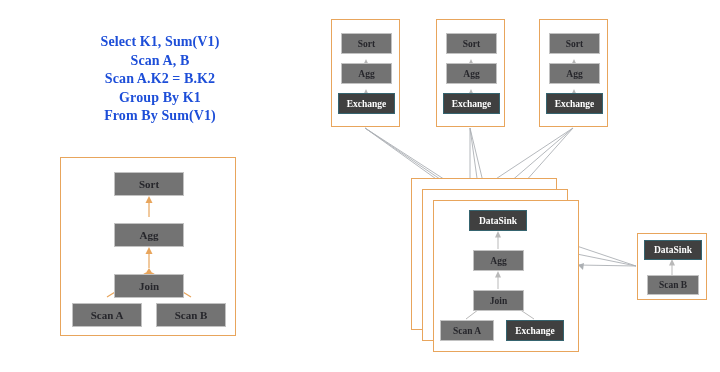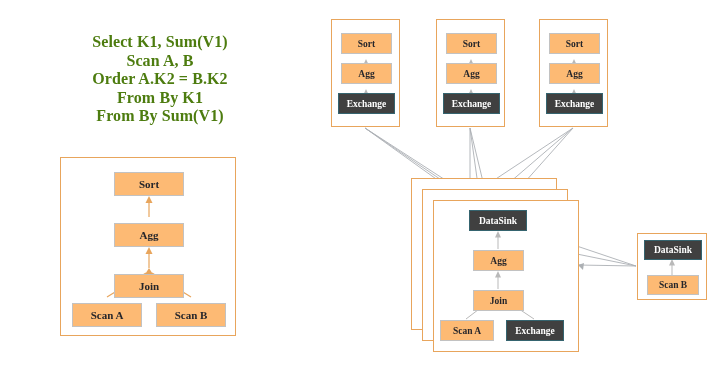--- a/index.html
+++ b/index.html
@@ -12,23 +12,23 @@
   }
   #stage{position:absolute;left:0;top:0;width:720px;height:372px;}
 
   
   .sql-block{
     position:absolute;
     left:60px; top:33px; width:200px;
     text-align:center;
     font-family:"Liberation Serif", serif;
     font-weight:bold;
-    font-size:16px;
+    font-size:14px;
     line-height:18.5px;
-    color:#4d7c0f;
+    color:#1d4ed8;
     letter-spacing:.1px;
   }
   .sql-line{display:block;white-space:nowrap;}
 
   
   .panel{
     position:absolute;
     background:#ffffff;
     border:1.3px solid #e8a55c;
     box-sizing:border-box;
@@ -37,21 +37,21 @@
   
   .node{
     position:absolute;
     box-sizing:border-box;
     display:flex;
     align-items:center;
     justify-content:center;
     font-family:"Liberation Serif", serif;
     font-weight:bold;
     color:#26262b;
-    background:#fdba74;
+    background:#737373;
     border:1px solid #c2c2c2;
     white-space:nowrap;
     overflow:hidden;
   }
   .node.teal{
     background:#404040;
     border:1px solid #36footer;
     border-color:#35646f;
     color:#ffffff;
   }
@@ -78,22 +78,22 @@
   }
 </style>
 </head>
 <body>
 
 <div id="stage">
 
   <div class="sql-block">
     <span class="sql-line">Select K1, Sum(V1)</span>
     <span class="sql-line">Scan A, B</span>
-    <span class="sql-line">Order A.K2 = B.K2</span>
-    <span class="sql-line">From By K1</span>
+    <span class="sql-line">Scan A.K2 = B.K2</span>
+    <span class="sql-line">Group By K1</span>
     <span class="sql-line">From By Sum(V1)</span>
   </div>
 
   <svg class="lines">
     <g stroke="#9ea3a8" stroke-width="0.9" fill="none" opacity="0.85">
 
       <line x1="365" y1="128" x2="470" y2="196"></line>
       <line x1="365" y1="128" x2="481" y2="207"></line>
       <line x1="365" y1="128" x2="492" y2="219"></line>
 

